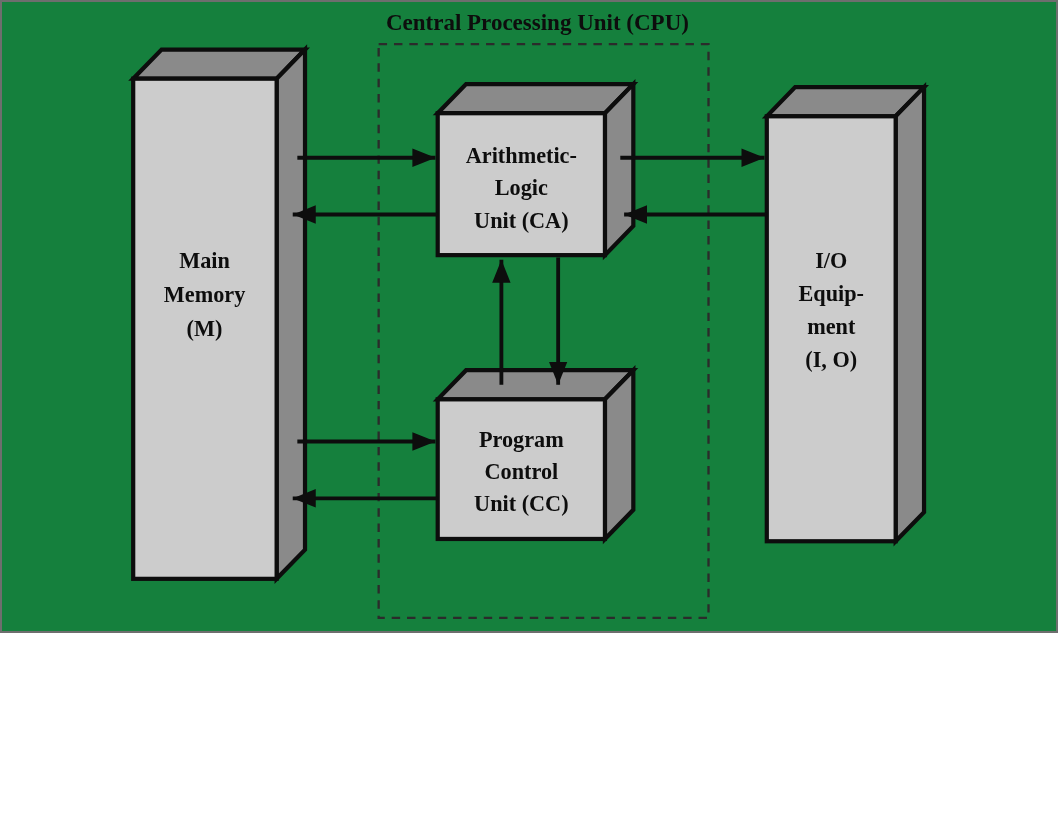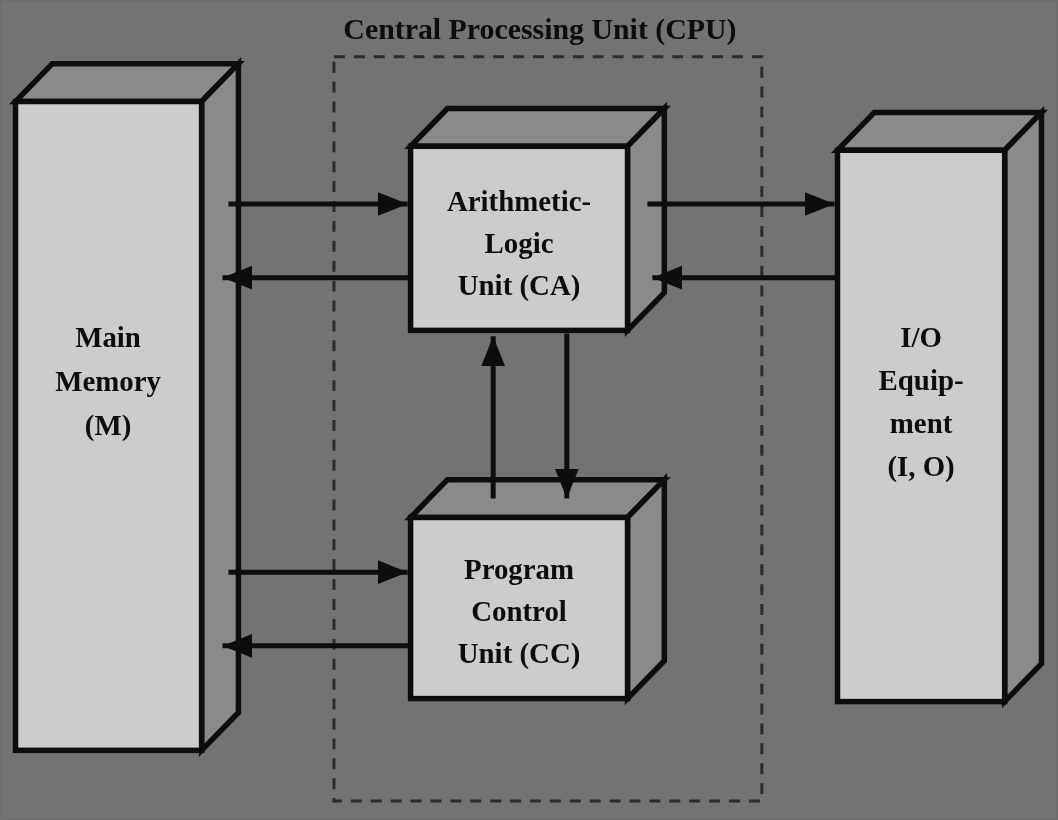--- a/index.html
+++ b/index.html
@@ -1,22 +1,22 @@
 <!DOCTYPE html>
 <html><head>
 <meta charset="utf-8">
 <style>
   html, body { margin: 0; padding: 0; background: #ffffff; }
   .page {
     position: relative;
     width: 1058px;
-    height: 820px;
+    height: 633px;
     box-sizing: border-box;
     border: 2px solid #6e6e6e;
-    background: #737373;
+    background: #15803d;
     overflow: hidden;
   }
   svg { position: absolute; inset: 0; width: 100%; height: 100%; }
   .face { stroke: #0d0d0d; stroke-width: 5.5; stroke-linejoin: miter; }
   .cpu-boundary {
     fill: none;
     stroke: #2b2b2b;
     stroke-width: 3;
     stroke-dasharray: 11 9;
   }

